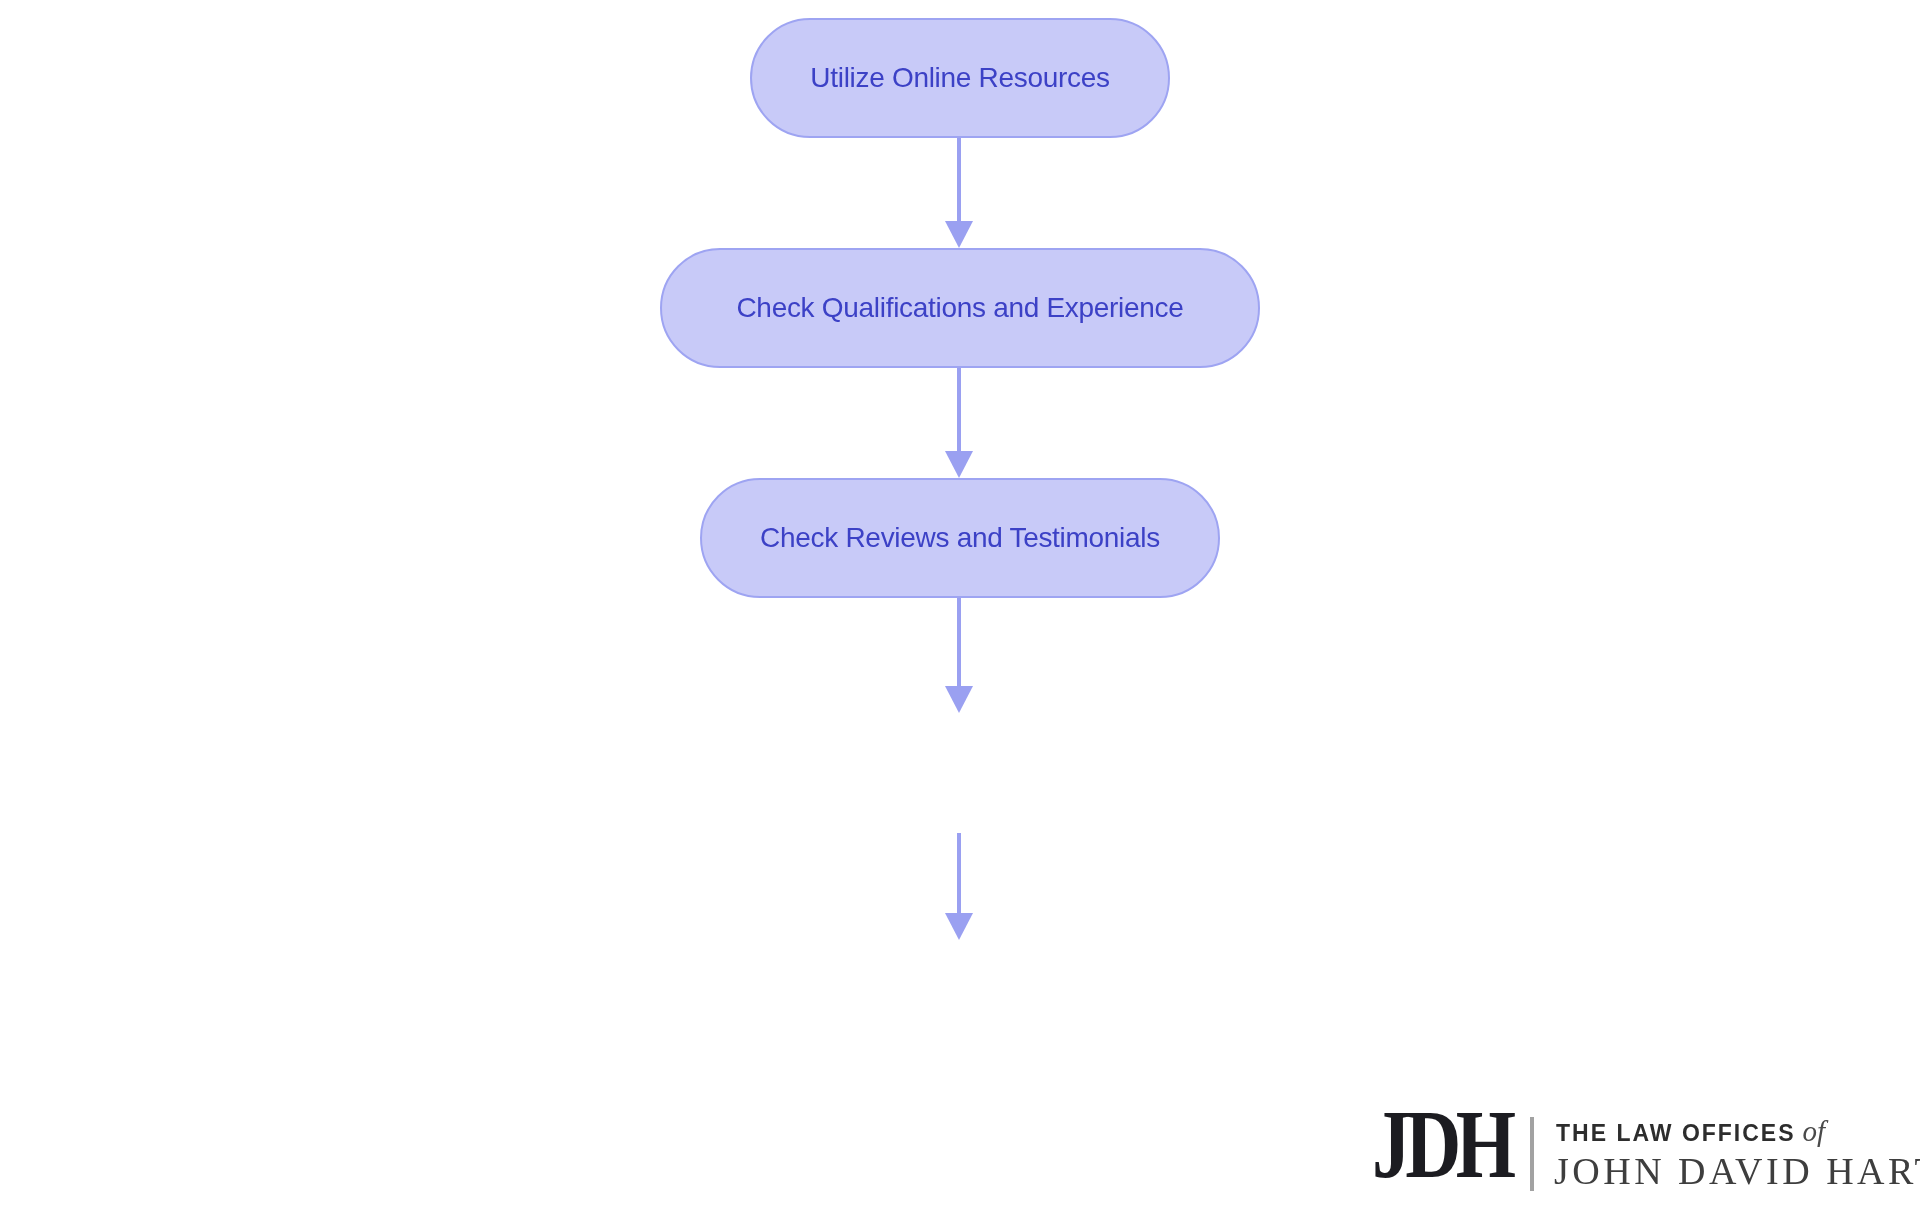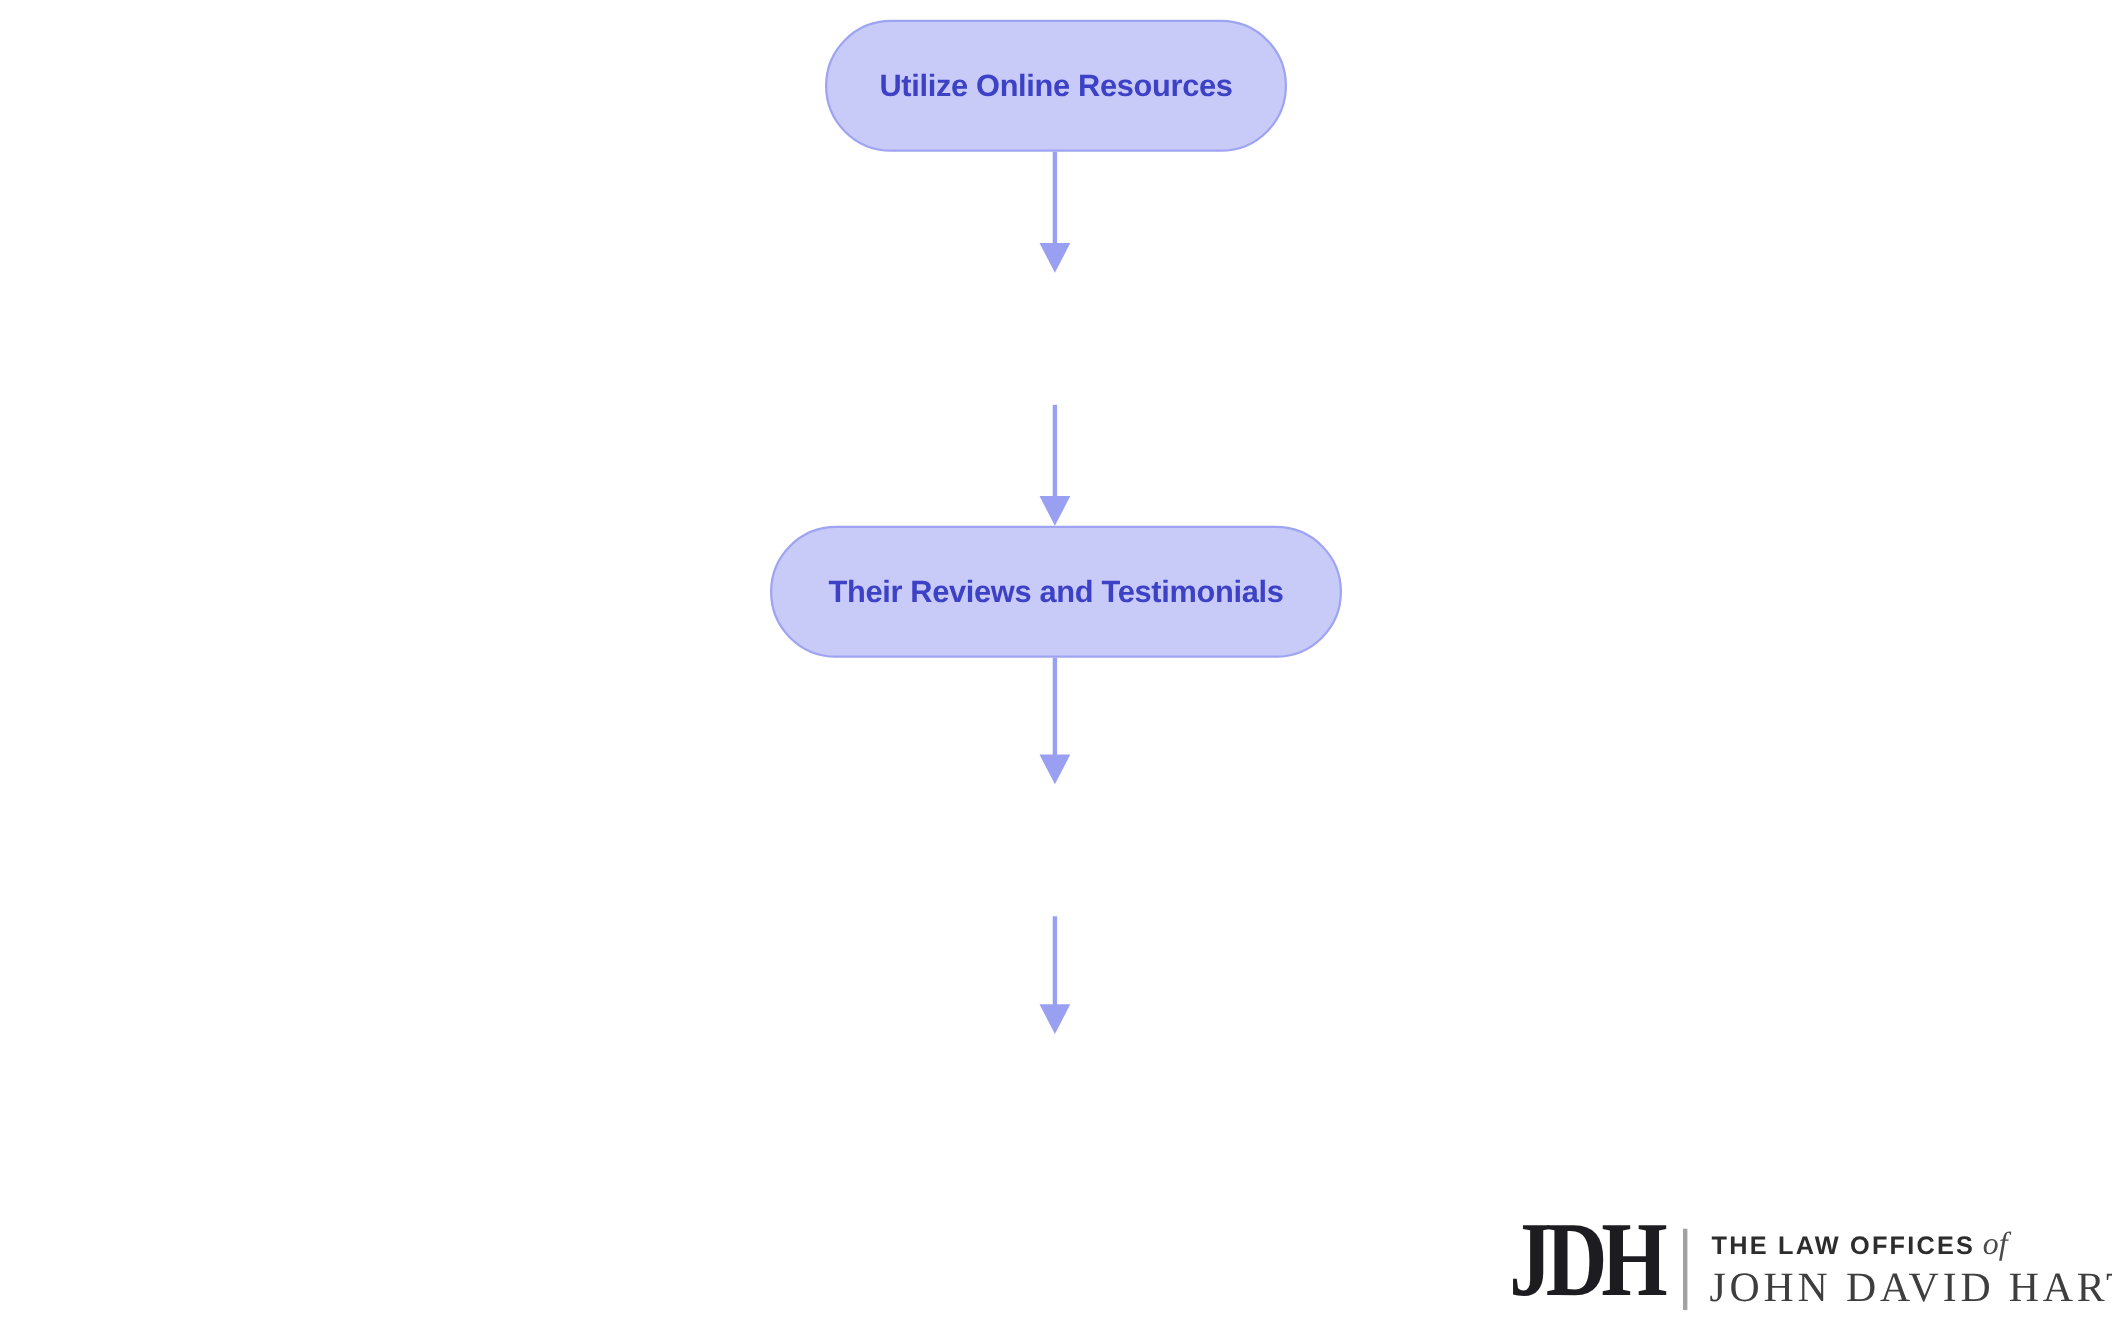--- a/index.html
+++ b/index.html
@@ -22,21 +22,20 @@
     left: 50%;
     transform: translateX(-50%);
     height: 120px;
     box-sizing: border-box;
     background: #c8caf8;
     border: 2px solid #9ea4f2;
     border-radius: 60px;
     display: flex;
     align-items: center;
     justify-content: center;
-    font-weight: bold;
   }
   .node-label {
     color: #3c41c6;
     font-size: 28px;
     letter-spacing: -0.3px;
     white-space: nowrap;
   }
   .node-1 { top: 18px;  width: 420px; }
   .node-2 { top: 248px; width: 600px; }
   .node-3 { top: 478px; width: 520px; }
@@ -142,28 +141,31 @@
 
   <div class="node node-1">
     <span class="node-label">Utilize Online Resources</span>
   </div>
 
   <div class="arrow arrow-1">
     <span class="arrow-shaft"></span>
     <span class="arrow-head"></span>
   </div>
 
+  <div class="node node-2">
+    <span class="node-label">Check Qualifications and Experience</span>
+  </div>
 
   <div class="arrow arrow-2">
     <span class="arrow-shaft"></span>
     <span class="arrow-head"></span>
   </div>
 
   <div class="node node-3">
-    <span class="node-label">Their Reviews and Testimonials</span>
+    <span class="node-label">Check Reviews and Testimonials</span>
   </div>
 
   <div class="arrow arrow-3">
     <span class="arrow-shaft"></span>
     <span class="arrow-head"></span>
   </div>
 
 
   <div class="arrow arrow-4">
     <span class="arrow-shaft"></span>

